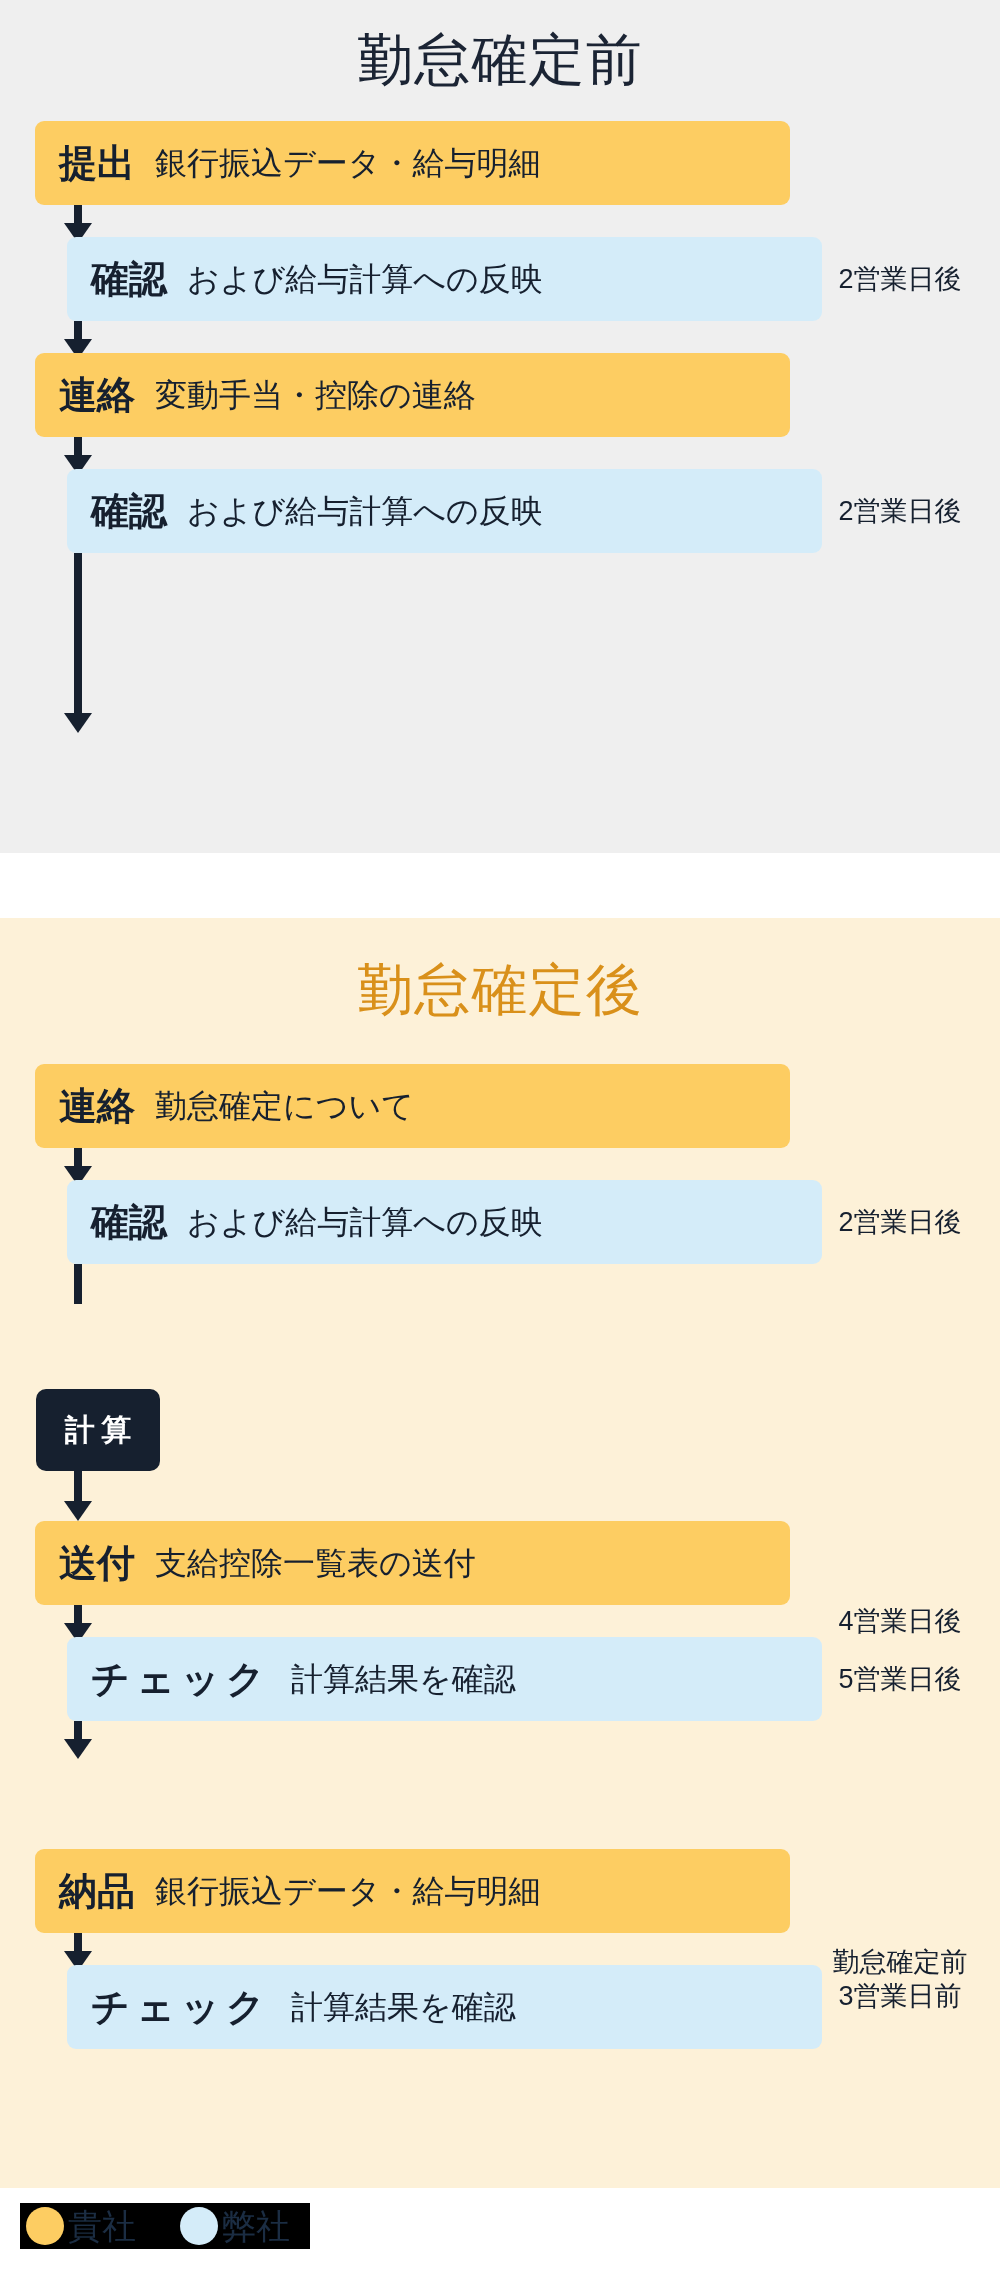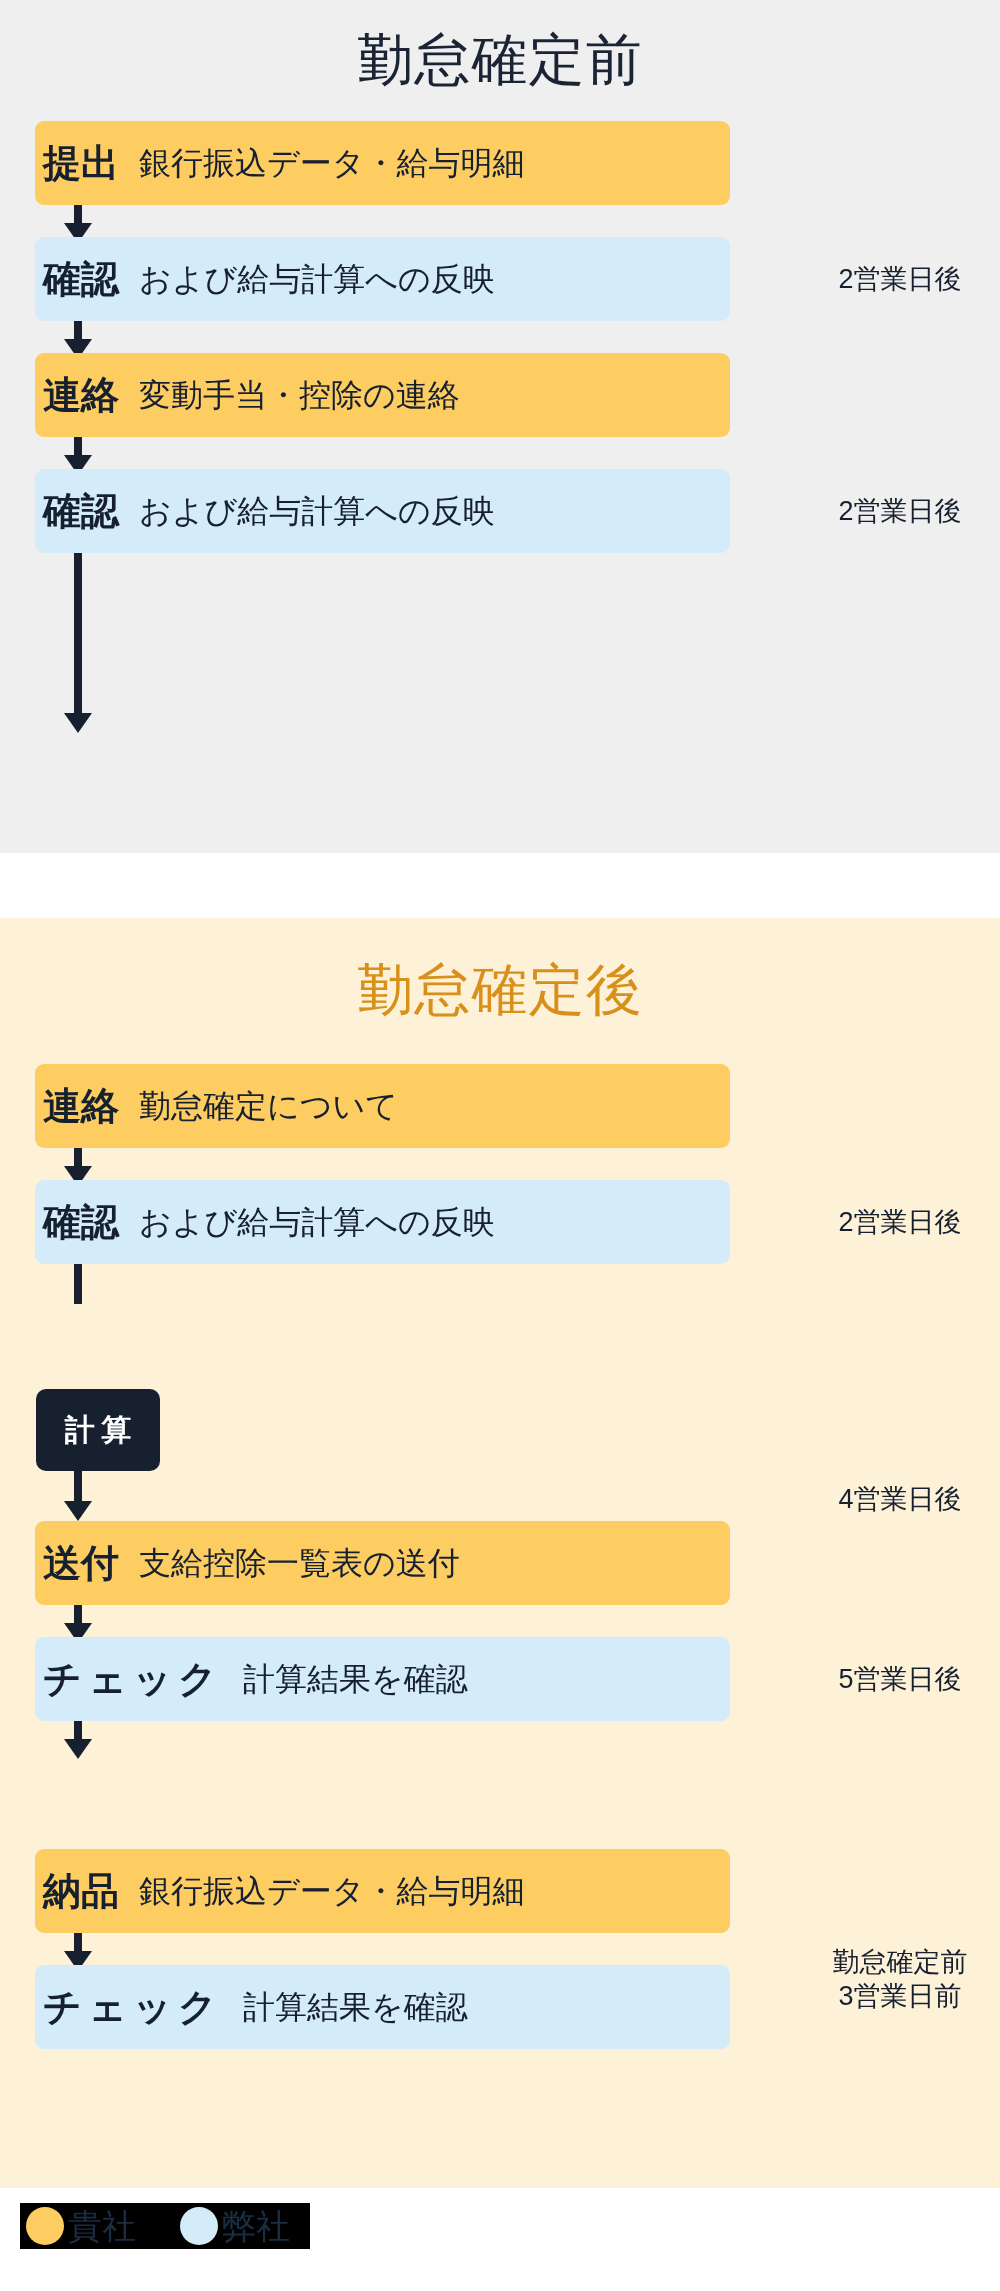--- a/index.html
+++ b/index.html
@@ -48,30 +48,30 @@
     top: 955px;
     font-size: 56px;
     line-height: 70px;
     color: #d9901a;
   }
 
   
   .row {
     position: absolute;
     left: 35px;
-    width: 695px;
+    width: 755px;
     height: 84px;
     border-radius: 9px;
     display: flex;
     align-items: center;
     box-sizing: border-box;
-    padding-left: 8px;
+    padding-left: 24px;
   }
   .row.client  { background: #fdcd62; }
-  .row.us      { background: #d4ecf9; }
+  .row.us      { background: #d4ecf9; margin-left: 32px; }
 
   .row-tag {
     font-size: 38px;
     font-weight: 700;
     color: #16202f;
     line-height: 1;
     white-space: nowrap;
     flex: none;
   }
   .row-tag.wide { letter-spacing: 0.16em; }
@@ -240,21 +240,21 @@
   <div class="calc-badge" style="left:36px; top:1389px; width:124px; height:82px">計算</div>
   <div class="arrow" style="left:78px; top:1471px; height:50px">
     <div class="shaft" style="height:32px"></div>
     <div class="head" style="top:30px"></div>
   </div>
 
   <div class="row client" style="top:1521px">
     <span class="row-tag">送付</span>
     <span class="row-desc">支給控除一覧表の送付</span>
   </div>
-  <div class="note" style="top:1482px">4営業日後</div>
+  <div class="note" style="top:1604px">4営業日後</div>
 
   <div class="arrow" style="left:78px; top:1605px; height:36px">
     <div class="shaft" style="height:20px"></div>
     <div class="head" style="top:18px"></div>
   </div>
 
   <div class="row us" style="top:1637px">
     <span class="row-tag wide">チェック</span>
     <span class="row-desc">計算結果を確認</span>
   </div>

